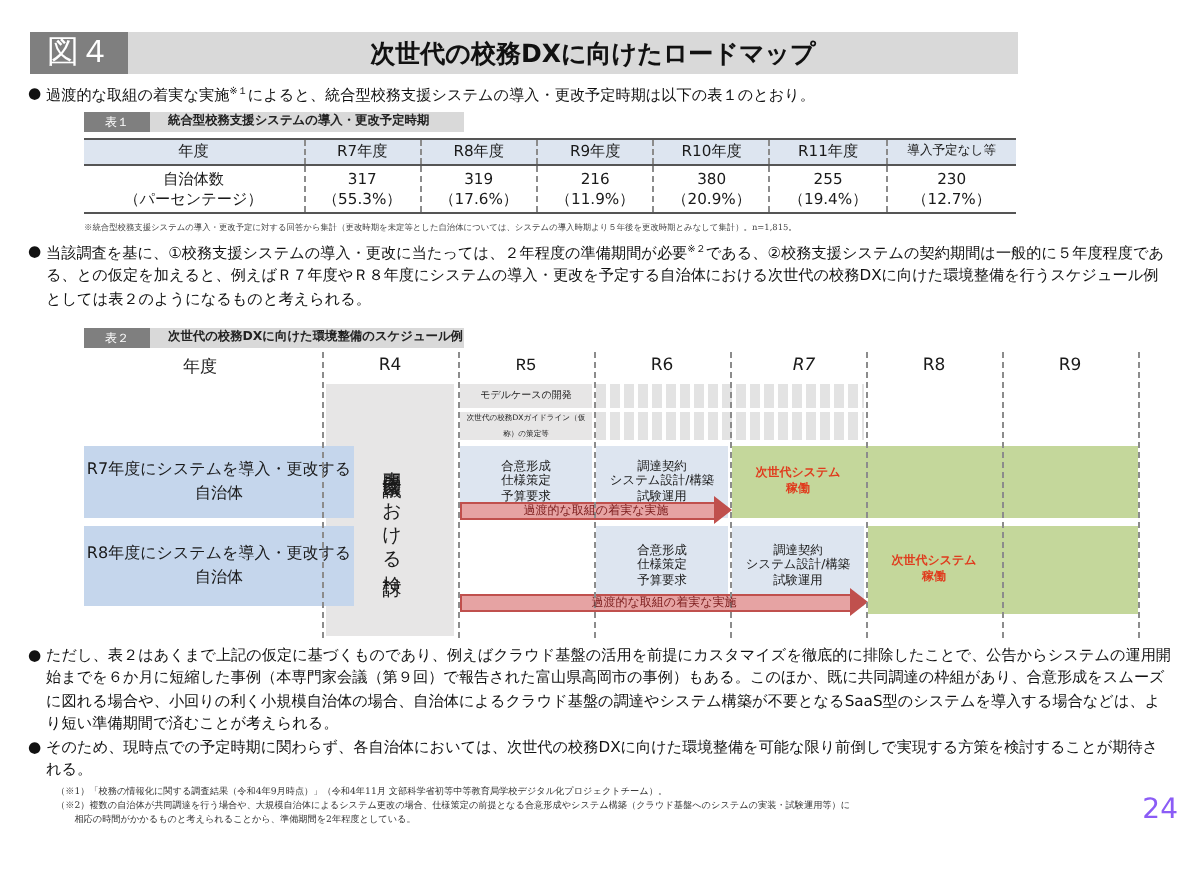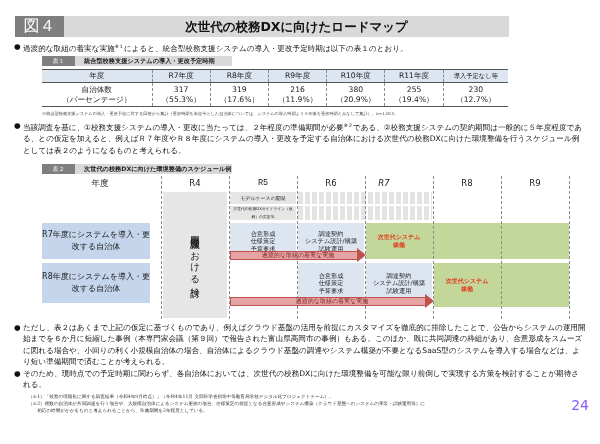--- a/index.html
+++ b/index.html
@@ -23,21 +23,21 @@
   .t1 td { text-align: center; border-right: 1px dashed #8c8c8c; padding: 0; line-height: 10px; }
   .t1 td:last-child { border-right: none; }
   .t1 tr.head td { background: #dde5f0; height: 13px; border-top: 1px solid #555; border-bottom: 1px solid #555; }
   .t1 tr.head td.small { font-size: 6.3px; }
   .t1 tr.body td { height: 24px; border-bottom: 1px solid #555; margin-top: 36px; }
   .t1-note { position: absolute; left: 42px; top: 111px; font-size: 4.2px; color: #444; white-space: nowrap; font-family: "DejaVu Serif", serif; }
 
   .t2 { position: absolute; left: 42px; top: 176px; width: 530px; height: 143px; }
   .t2 .yhdr { position: absolute; top: 2px; font-size: 8.5px; text-align: center; }
   .t2 .vline { position: absolute; top: 0; width: 0; height: 143px; border-left: 1px dashed #8c8c8c; }
-  .t2 .row-label { position: absolute; left: 0; width: 108px; background: #c5d6ec; font-size: 8px; text-align: center; display: flex; align-items: center; justify-content: center; line-height: 12px; }
+  .t2 .row-label { position: absolute; left: 0; width: 135px; background: #c5d6ec; font-size: 8px; text-align: center; display: flex; align-items: center; justify-content: center; line-height: 12px; }
   .cell { position: absolute; font-size: 6px; text-align: center; display: flex; align-items: center; justify-content: center; line-height: 8px; }
   .expert { background: #e7e6e6; font-size: 9.5px; writing-mode: vertical-rl; text-orientation: upright; letter-spacing: 1px; align-items: center; justify-content: center; }
   .model { background: #e7e6e6; font-size: 4.5px; }
   .striped { background: repeating-linear-gradient(90deg, #e3e3e3 0 5px, #ffffff 5px 7px); }
   .plan { background: #dde5f0; font-size: 6.2px; line-height: 7.5px; }
   .green { background: #c4d79b; color: #e03c1e; font-size: 6px; font-weight: bold; line-height: 8px; }
   .arrow { position: absolute; height: 11px; font-size: 6px; color: #7a1b1b; display: flex; align-items: center; justify-content: center; }
   .arrow .shaft { position: absolute; left: 0; top: 1px; height: 9px; background: #e6a3a3; border: 1px solid #c0504d; border-right: none; }
   .arrow .head { position: absolute; top: -2px; width: 0; height: 0; border-top: 7.5px solid transparent; border-bottom: 7.5px solid transparent; border-left: 9px solid #c0504d; }
   .arrow .lbl { position: relative; z-index: 2; }
@@ -116,21 +116,21 @@
 <div class="tbl-label" style="left:42px; top:164px; width:190px;">
   <div class="num">表２</div>
   <div class="name">次世代の校務DXに向けた環境整備のスケジュール例</div>
 </div>
 
 <div class="t2">
   <div class="yhdr" style="left:0; width:116px;">年度</div>
   <div class="yhdr" style="left:119px; width:68px;">R4</div>
   <div class="yhdr" style="left:187px; width:68px;font-family:Liberation Mono, monospace;">R5</div>
   <div class="yhdr" style="left:255px; width:68px;">R6</div>
-  <div class="yhdr" style="left:308px; width:68px;font-style:italic;">R7</div>
+  <div class="yhdr" style="left:326px; width:68px;font-style:italic;">R7</div>
   <div class="yhdr" style="left:391px; width:68px;">R8</div>
   <div class="yhdr" style="left:459px; width:68px;">R9</div>
 
   <div class="cell expert" style="left:121px; top:16px; width:64px; height:126px;">専門家会議における検討</div>
 
   <div class="cell model" style="left:188px; top:16px; width:66px; height:12px; font-size:5px;">モデルケースの開発</div>
   <div class="cell model" style="left:188px; top:30px; width:66px; height:14px; font-size:3.8px;">次世代の校務DXガイドライン（仮称）の策定等</div>
   <div class="cell striped" style="left:256px; top:16px; width:134px; height:12px;"></div>
   <div class="cell striped" style="left:256px; top:30px; width:134px; height:14px;"></div>
 

